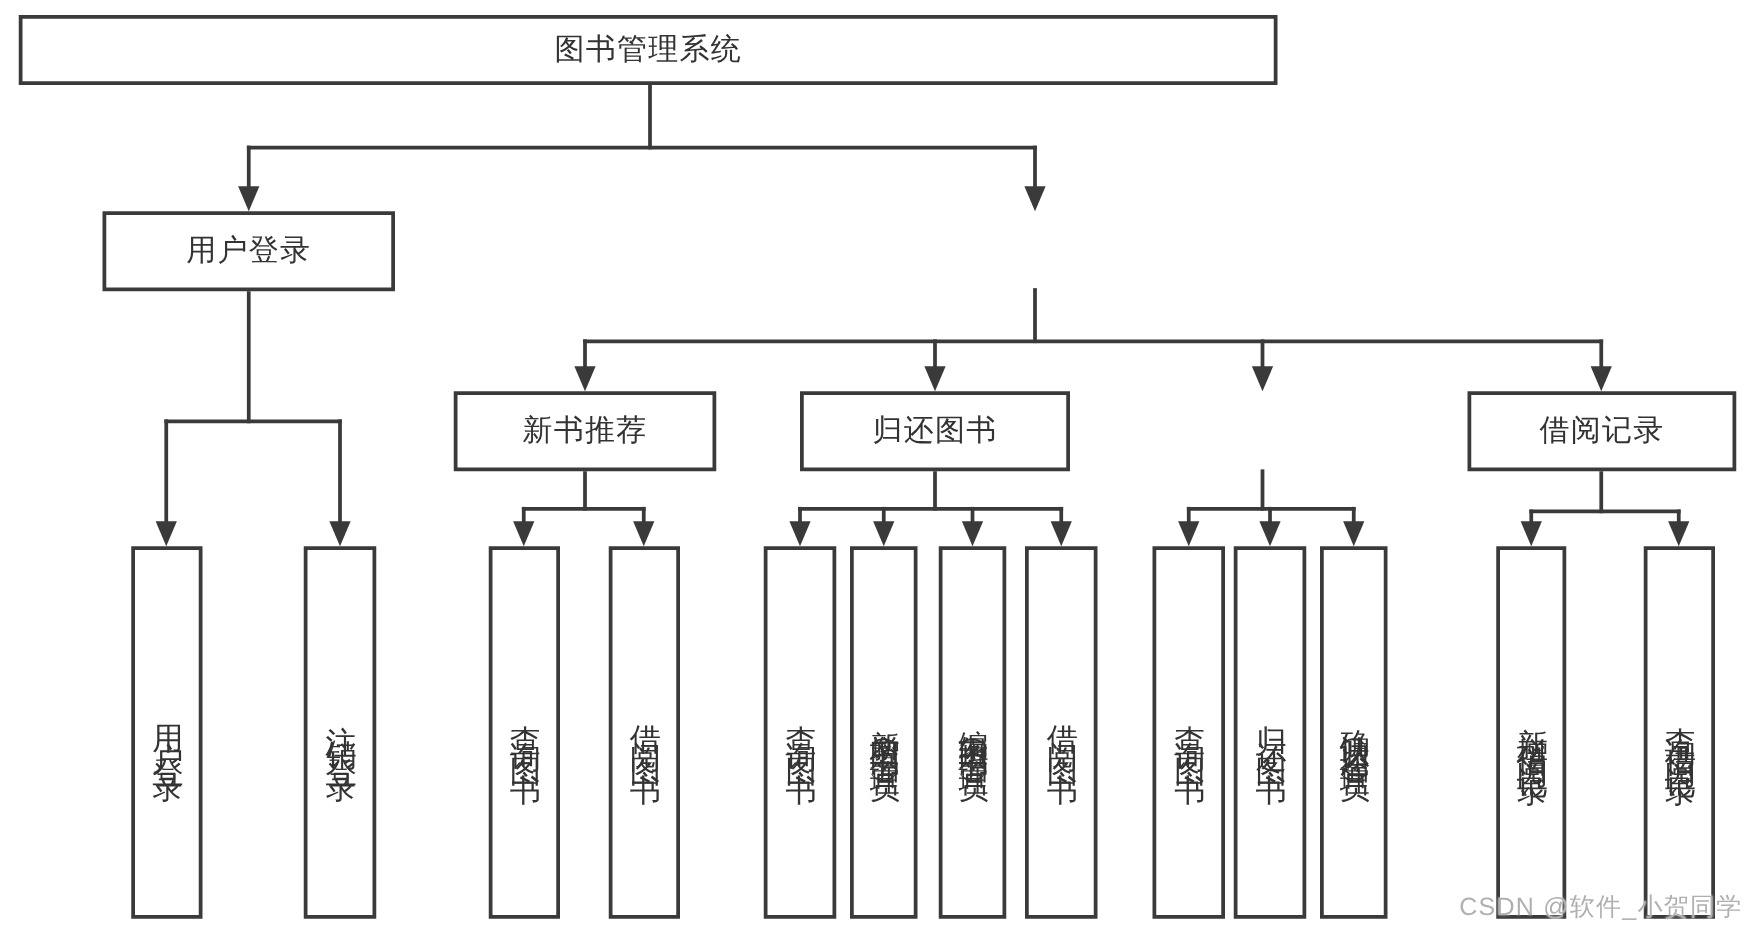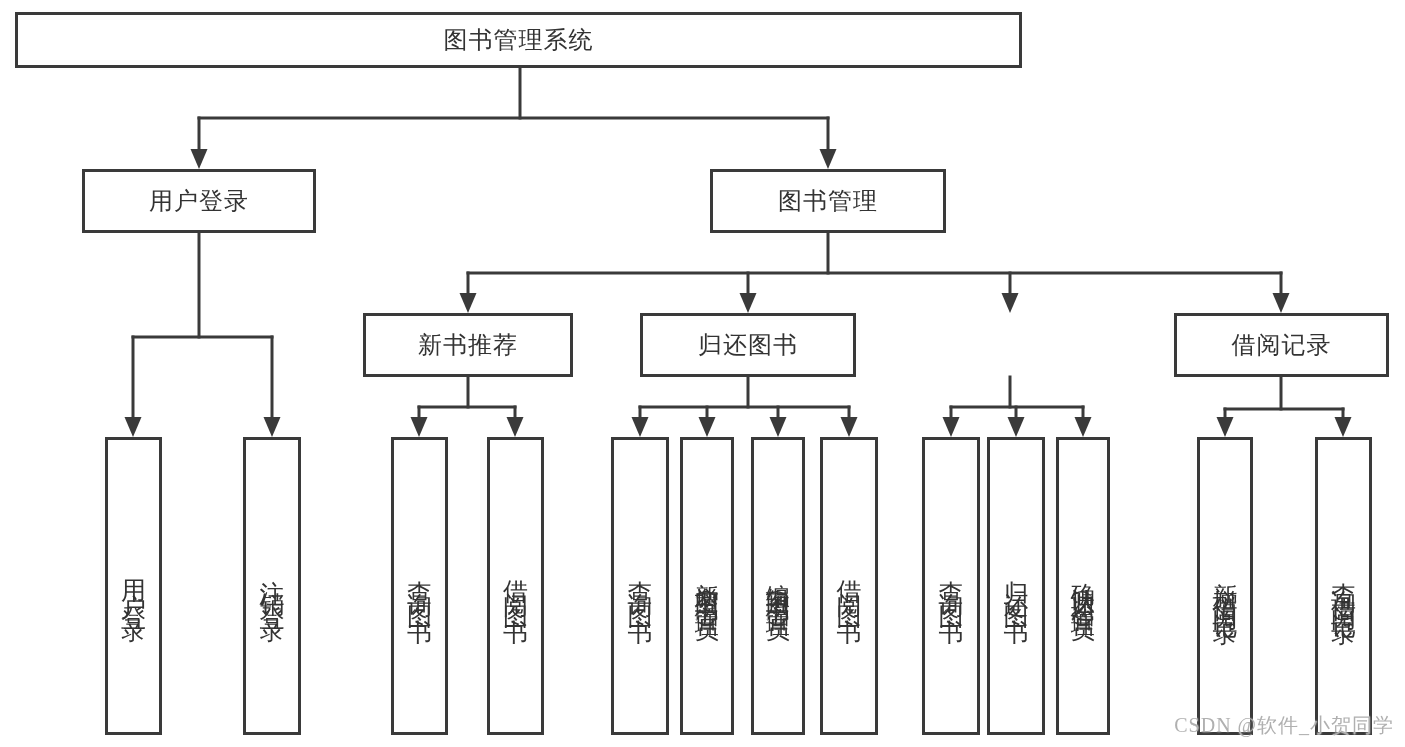--- a/index.html
+++ b/index.html
@@ -33,21 +33,20 @@
   .v6{letter-spacing:8px;}
   .v9{letter-spacing:5px;font-size:24px;}
   #watermark{
     position:absolute;
     right:11px;
     top:712px;
     font-size:20px;
     letter-spacing:1px;
     color:#b0b0b0;
     text-shadow:0 0 2px #ffffff;
-    font-family:Liberation Serif, serif;
   }
 </style>
 </head>
 <body>
 
 <div id="canvas">
 
   <svg id="wires" width="1405" height="747" viewBox="0 0 1405 747">
       <line x1="520" y1="68" x2="520" y2="118" stroke="#3a3a3a" stroke-width="3" stroke-linecap="square"></line>
       <line x1="199" y1="118" x2="828" y2="118" stroke="#3a3a3a" stroke-width="3" stroke-linecap="square"></line>
@@ -99,21 +98,20 @@
       <line x1="1225" y1="409" x2="1343" y2="409" stroke="#3a3a3a" stroke-width="3" stroke-linecap="square"></line>
       <line x1="1225" y1="409" x2="1225" y2="425" stroke="#3a3a3a" stroke-width="3" stroke-linecap="square"></line>
       <polygon points="1216.5,417 1233.5,417 1225,437" fill="#3a3a3a"></polygon>
       <line x1="1343" y1="409" x2="1343" y2="425" stroke="#3a3a3a" stroke-width="3" stroke-linecap="square"></line>
       <polygon points="1334.5,417 1351.5,417 1343,437" fill="#3a3a3a"></polygon>
     </svg>
 
   <div class="node h" style="left:15px;top:12px;width:1007px;height:56px">图书管理系统</div>
 
   <div class="node h" style="left:82px;top:169px;width:234px;height:64px">用户登录</div>
-  <div class="node h" style="left:710px;top:169px;width:236px;height:64px">图书管理</div>
 
   <div class="node h" style="left:363px;top:313px;width:210px;height:64px">新书推荐</div>
   <div class="node h" style="left:640px;top:313px;width:216px;height:64px">归还图书</div>
   <div class="node h" style="left:1174px;top:313px;width:215px;height:64px">借阅记录</div>
 
   <div class="node v v4" style="left:105px;top:437px;width:57px;height:298px">用户登录</div>
   <div class="node v v4" style="left:243px;top:437px;width:58px;height:298px">注销登录</div>
 
   <div class="node v v4" style="left:391px;top:437px;width:57px;height:298px">查询图书</div>
   <div class="node v v4" style="left:487px;top:437px;width:57px;height:298px">借阅图书</div>

